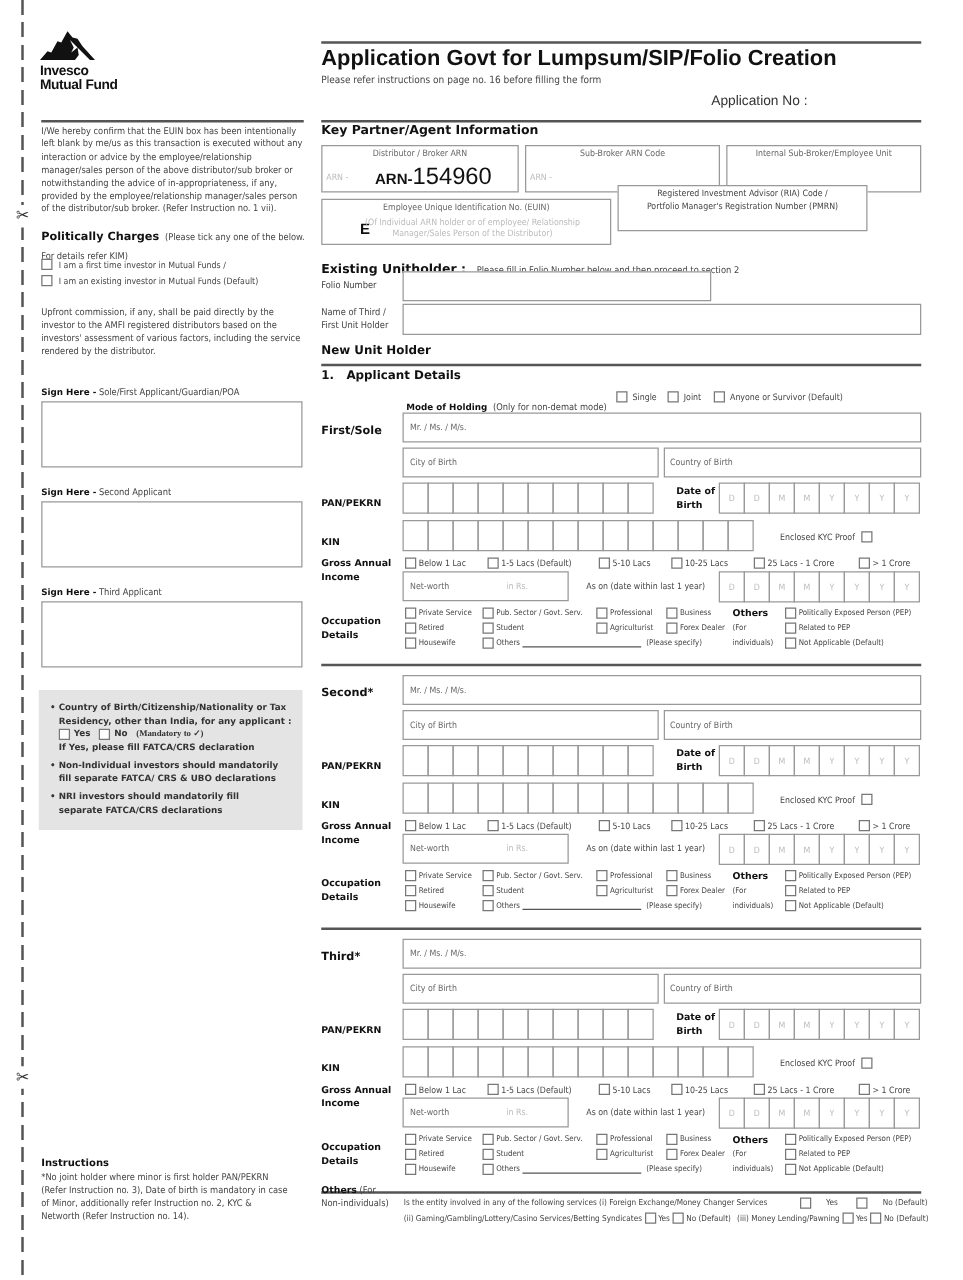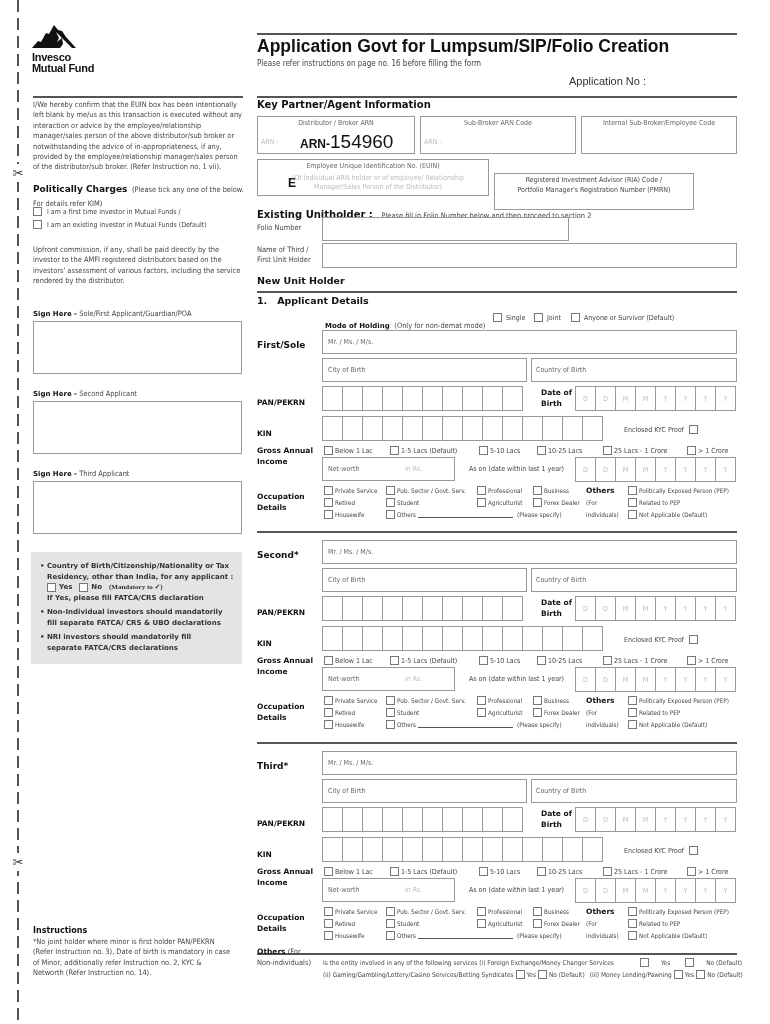--- a/index.html
+++ b/index.html
@@ -116,29 +116,29 @@
   <div class="ph ph-light" style="position:absolute; left:3px; top:21px;">ARN -</div>
   <div style="position:absolute; left:42px; top:14px; white-space:nowrap;">
     <span class="arn-small">ARN-</span><span class="arn-big">154960</span>
   </div>
 </div>
 <div class="abs box" style="left:420px; top:116px; width:156px; height:38px;">
   <div class="ph centered" style="position:absolute; top:2px; width:100%;">Sub-Broker ARN Code</div>
   <div class="ph ph-light" style="position:absolute; left:3px; top:21px;">ARN -</div>
 </div>
 <div class="abs box" style="left:581px; top:116px; width:156px; height:38px;">
-  <div class="ph centered" style="position:absolute; top:2px; width:100%;">Internal Sub-Broker/Employee Code</div>
+  <div class="ph centered" style="position:absolute; top:2px; width:100%;">Internal Sub-Broker/Employee Unit</div>
 </div>
 
 <div class="abs box" style="left:257px; top:159px; width:232px; height:37px;">
   <div class="ph centered" style="position:absolute; top:2px; width:100%;">Employee Unique Identification No. (EUIN)</div>
   <div class="arn-small" style="position:absolute; left:30px; top:16px;">E</div>
   <div class="ph ph-light centered" style="position:absolute; left:20px; top:14px; width:200px; white-space:normal; line-height:9px;">(Of Individual ARN holder or of employee/ Relationship Manager/Sales Person of the Distributor)</div>
 </div>
-<div class="abs box" style="left:494px; top:173px; width:200px; height:37px;">
+<div class="abs box" style="left:494px; top:148px; width:200px; height:37px;">
   <div class="ph centered" style="position:absolute; top:2px; width:100%; color:#444;">Registered Investment Advisor (RIA) Code /</div>
   <div class="ph centered" style="position:absolute; top:12px; width:100%; color:#444;">Portfolio Manager's Registration Number (PMRN)</div>
 </div>
 
 <div class="abs" style="left:257px; top:203px; white-space:nowrap;">
   <span class="sec-h">Existing Unitholder :</span>
   <span class="small" style="margin-left:4px;">Please fill in Folio Number below and then proceed to section 2</span>
 </div>
 <div class="abs small" style="left:257px; top:223px;">Folio Number</div>
 <div class="abs box" style="left:322px; top:217px; width:247px; height:24px;"></div>
@@ -673,21 +673,21 @@
 </div>
 
 <div class="abs rule" style="left:257px; top:531px; width:480px;"></div>
 <div class="abs rule" style="left:257px; top:742px; width:480px;"></div>
 <div class="abs rule" style="left:257px; top:953px; width:480px;"></div>
 
 <div class="abs small" style="left:257px; top:946px; line-height:11px;">
   <div><b style="font-family:'DejaVu Sans',sans-serif; color:#111; font-size:7.5px;">Others</b> <span>(For</span></div>
   <div>Non-individuals)</div>
 </div>
-<div class="abs" style="left:323px; top:958px; font-size:6.5px; color:#444; white-space:nowrap; display:flex; align-items:center; gap:12px;">
+<div class="abs" style="left:323px; top:958px; font-size:6.5px; color:#444; white-space:nowrap; display:flex; align-items:flex-start; gap:12px;">
   <span>Is the entity involved in any of the following services (i) Foreign Exchange/Money Changer Services</span>
   <span class="cb" style="margin-left:14px;"></span>
     <span>Yes</span>
   <span class="cb" style="margin-left:3px;"></span>
     <span>No (Default)</span>
 </div>
 <div class="abs" style="left:323px; top:970px; font-size:6.5px; color:#444; white-space:nowrap; display:flex; align-items:center; gap:2px;">
   <span>(ii) Gaming/Gambling/Lottery/Casino Services/Betting Syndicates</span>
   <span class="cb"></span>
     <span>Yes</span>

